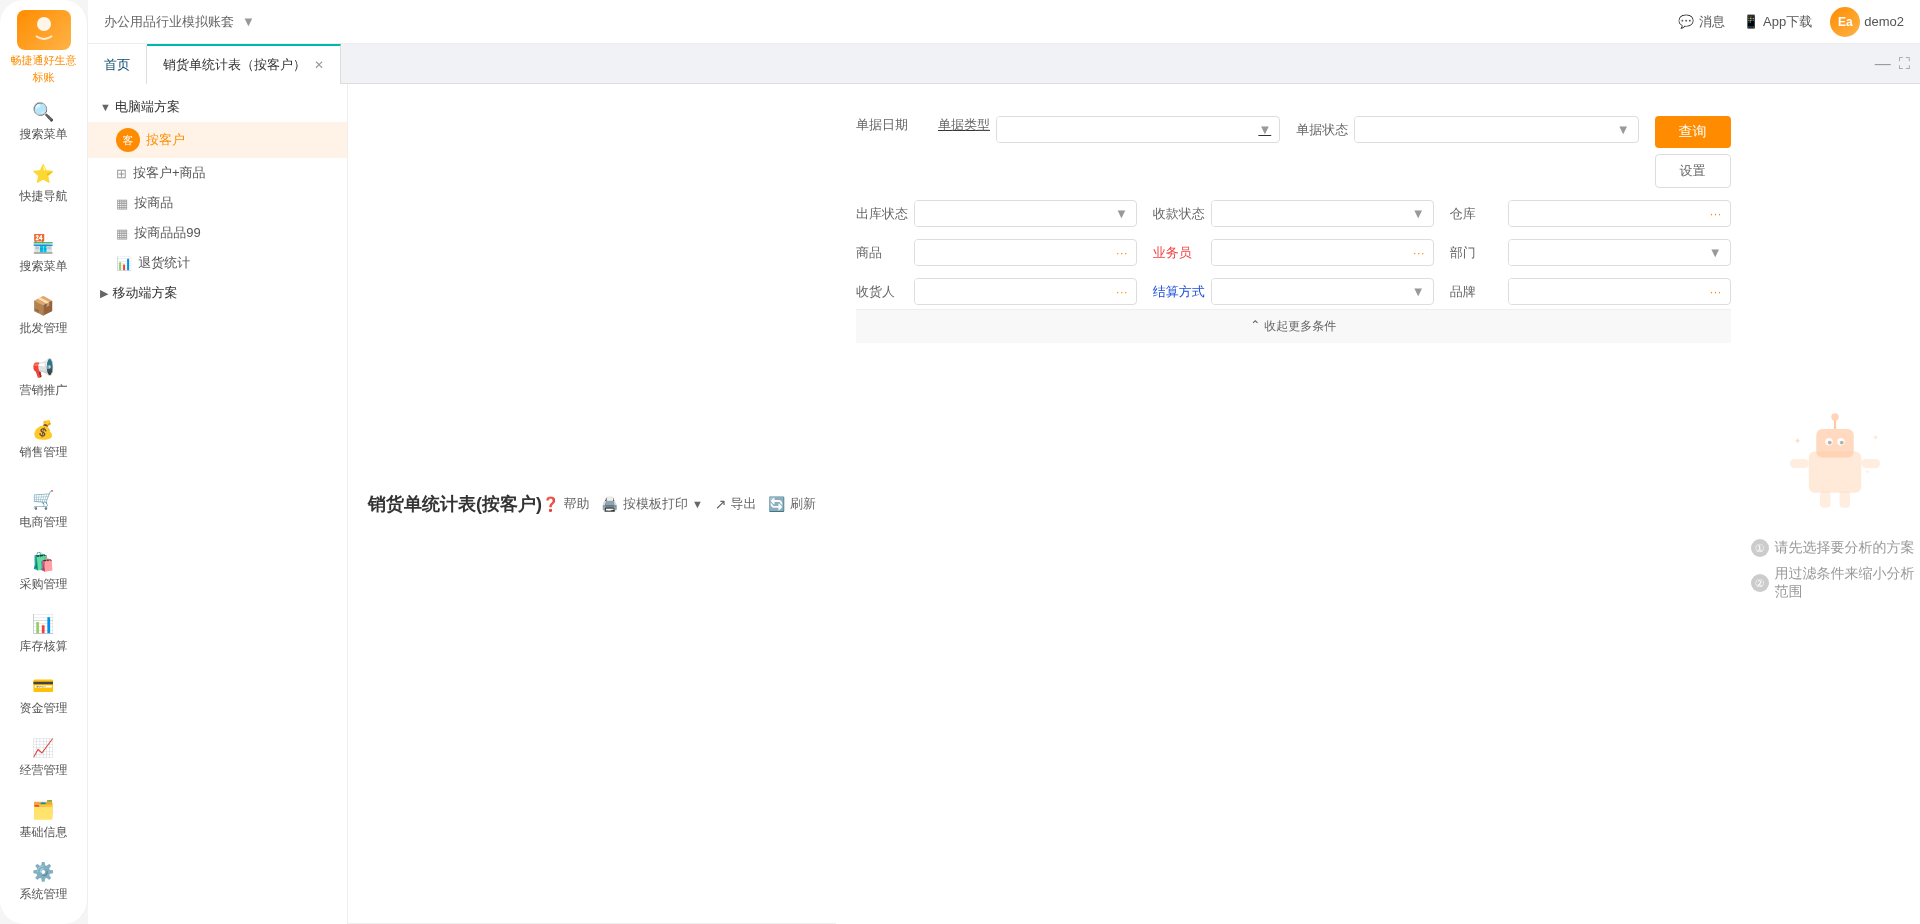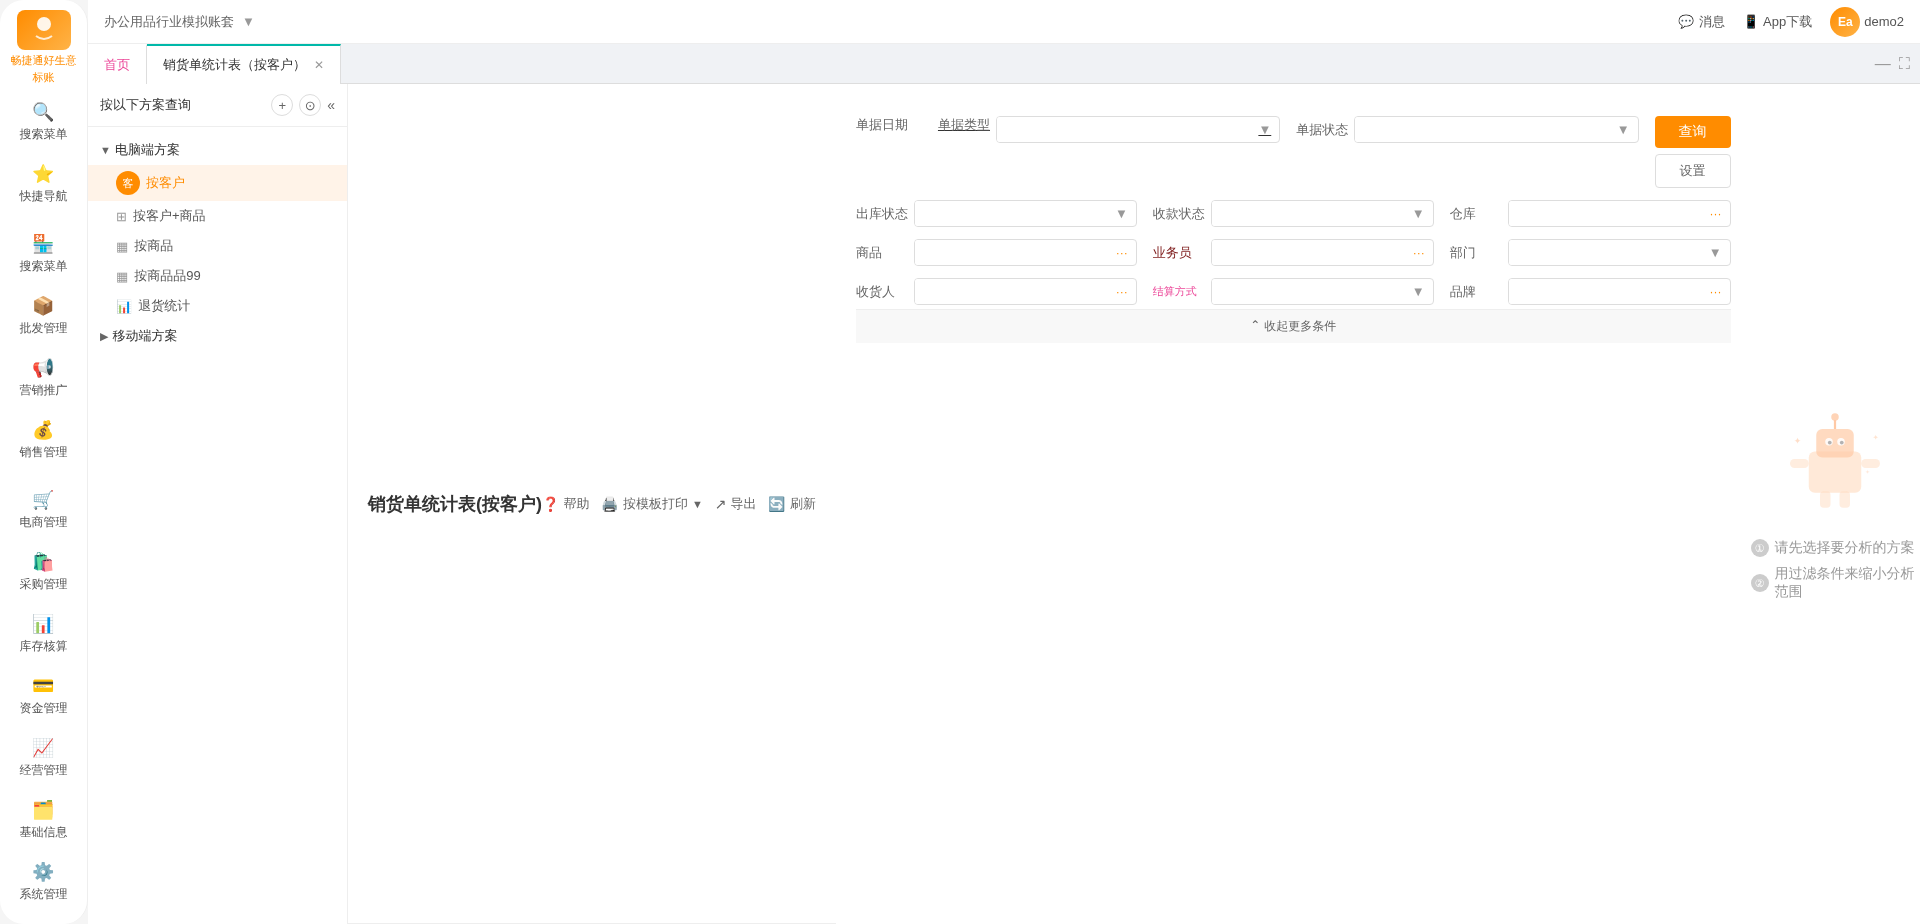--- a/index.html
+++ b/index.html
@@ -20,21 +20,21 @@
     
     .top-header { height: 44px; background: #fff; display: flex; align-items: center; padding: 0 16px; border-bottom: 1px solid #eee; justify-content: space-between; flex-shrink: 0; }
     .top-header-left { display: flex; align-items: center; gap: 8px; color: #666; font-size: 13px; }
     .top-header-right { display: flex; align-items: center; gap: 18px; }
     .header-action { display: flex; align-items: center; gap: 4px; color: #555; font-size: 13px; cursor: pointer; }
     .user-avatar { width: 30px; height: 30px; border-radius: 50%; background: linear-gradient(135deg, #ff8c00, #ffb347); display: flex; align-items: center; justify-content: center; color: #fff; font-size: 12px; font-weight: bold; }
 
     
     .tab-bar { height: 40px; background: #f0f2f5; display: flex; align-items: center; padding: 0 0; flex-shrink: 0; border-bottom: 1px solid #ddd; }
     .tab-item { height: 40px; display: flex; align-items: center; padding: 0 16px; cursor: pointer; font-size: 13px; color: #666; background: #e8eaed; border-right: 1px solid #ddd; border-top: 1px solid #ddd; }
-    .tab-item.home { background: #fff; color: #ec4899; border-top: 2px solid transparent; }
+    .tab-item.home { background: #fff; color: #0c4a6e; border-top: 2px solid transparent; }
     .tab-item.active { background: #fff; color: #333; border-top: 2px solid #00b8a9; }
     .tab-item .tab-close { margin-left: 8px; color: #999; font-size: 12px; }
 
     
     .page-body { flex: 1; display: flex; overflow: hidden; }
 
     
     .scheme-panel { width: 260px; background: #fff; border-right: 1px solid #eee; display: flex; flex-direction: column; flex-shrink: 0; }
     .scheme-panel-header { display: flex; align-items: center; justify-content: space-between; padding: 10px 12px; border-bottom: 1px solid #eee; }
     .scheme-panel-title { font-size: 13px; color: #333; font-weight: 500; }
@@ -200,32 +200,20 @@
     </div>
     <div style="margin-left:auto;display:flex;align-items:center;padding:0 10px;gap:8px;">
       <span style="cursor:pointer;color:#999;font-size:16px;">—</span>
       <span style="cursor:pointer;color:#999;font-size:16px;">⛶</span>
     </div>
   </div>
 
   <div class="page-body">
 
     <div class="scheme-panel">
-      <div class="scheme-panel-header">
-        <span class="scheme-panel-title">按以下方案查询</span>
-        <div class="scheme-panel-actions">
-          <div class="scheme-action-btn">
-            <span>+</span>
-          </div>
-          <div class="scheme-action-btn">
-            <span>⊙</span>
-          </div>
-          <div class="collapse-btn">«</div>
-        </div>
-      </div>
 
       <div class="scheme-tree">
         <div class="tree-group">
           <div class="tree-group-header">
             <span class="tree-arrow">▼</span>
             <span>电脑端方案</span>
           </div>
 
           <div class="tree-item active">
             <div class="tree-icon" style="background:#ff8c00;">客</div>
@@ -343,21 +331,21 @@
 
         <div style="display:grid;grid-template-columns:1fr 1fr 1fr;gap:16px;margin-bottom:12px;">
           <div style="display:flex;align-items:center;">
             <span class="filter-label" style="white-space:nowrap;min-width:52px;color:#666;font-size:13px;margin-right:6px;">商品</span>
             <div style="flex:1;display:flex;align-items:center;border:1px solid #ddd;border-radius:4px;overflow:hidden;background:#fff;">
               <input type="text" style="flex: 1 1 0%; border: none; padding: 5px 8px; font-size: 13px; outline: none;" value="">
               <span style="padding:5px 8px;color:#ff8c00;cursor:pointer;font-size:12px;">···</span>
             </div>
           </div>
           <div style="display:flex;align-items:center;">
-            <span class="filter-label" style="white-space:nowrap;min-width:52px;color:#7f1d1d;font-size:13px;margin-right:6px;">业务员</span>
+            <span class="filter-label" style="white-space:nowrap;min-width:52px;color:#ef4444;font-size:13px;margin-right:6px;">业务员</span>
             <div style="flex:1;display:flex;align-items:center;border:1px solid #ddd;border-radius:4px;overflow:hidden;background:#fff;">
               <input type="text" style="flex: 1 1 0%; border: none; padding: 5px 8px; font-size: 13px; outline: none;" value="">
               <span style="padding:5px 8px;color:#ff8c00;cursor:pointer;font-size:12px;">···</span>
             </div>
           </div>
           <div style="display:flex;align-items:center;">
             <span class="filter-label" style="white-space:nowrap;min-width:52px;color:#666;font-size:13px;margin-right:6px;">部门</span>
             <div style="flex:1;display:flex;align-items:center;border:1px solid #ddd;border-radius:4px;overflow:hidden;background:#fff;">
               <input type="text" style="flex: 1 1 0%; border: none; padding: 5px 8px; font-size: 13px; outline: none;" value="">
               <span style="padding:5px 8px;color:#999;cursor:pointer;">▼</span>
@@ -367,21 +355,21 @@
 
         <div style="display:grid;grid-template-columns:1fr 1fr 1fr;gap:16px;margin-bottom:4px;">
           <div style="display:flex;align-items:center;">
             <span class="filter-label" style="white-space:nowrap;min-width:52px;color:#666;font-size:13px;margin-right:6px;">收货人</span>
             <div style="flex:1;display:flex;align-items:center;border:1px solid #ddd;border-radius:4px;overflow:hidden;background:#fff;">
               <input type="text" style="flex: 1 1 0%; border: none; padding: 5px 8px; font-size: 13px; outline: none;" value="">
               <span style="padding:5px 8px;color:#ff8c00;cursor:pointer;font-size:12px;">···</span>
             </div>
           </div>
           <div style="display:flex;align-items:center;">
-            <span class="filter-label" style="white-space:nowrap;min-width:52px;color:#ec4899;font-size:11px;margin-right:6px;">结算方式</span>
+            <span class="filter-label" style="white-space:nowrap;min-width:52px;color:#1d4ed8;font-size:13px;margin-right:6px;">结算方式</span>
             <div style="flex:1;display:flex;align-items:center;border:1px solid #ddd;border-radius:4px;overflow:hidden;background:#fff;">
               <input type="text" style="flex: 1 1 0%; border: none; padding: 5px 8px; font-size: 13px; outline: none;" value="">
               <span style="padding:5px 8px;color:#999;cursor:pointer;">▼</span>
             </div>
           </div>
           <div style="display:flex;align-items:center;">
             <span class="filter-label" style="white-space:nowrap;min-width:52px;color:#666;font-size:13px;margin-right:6px;">品牌</span>
             <div style="flex:1;display:flex;align-items:center;border:1px solid #ddd;border-radius:4px;overflow:hidden;background:#fff;">
               <input type="text" style="flex: 1 1 0%; border: none; padding: 5px 8px; font-size: 13px; outline: none;" value="">
               <span style="padding:5px 8px;color:#ff8c00;cursor:pointer;font-size:12px;">···</span>

